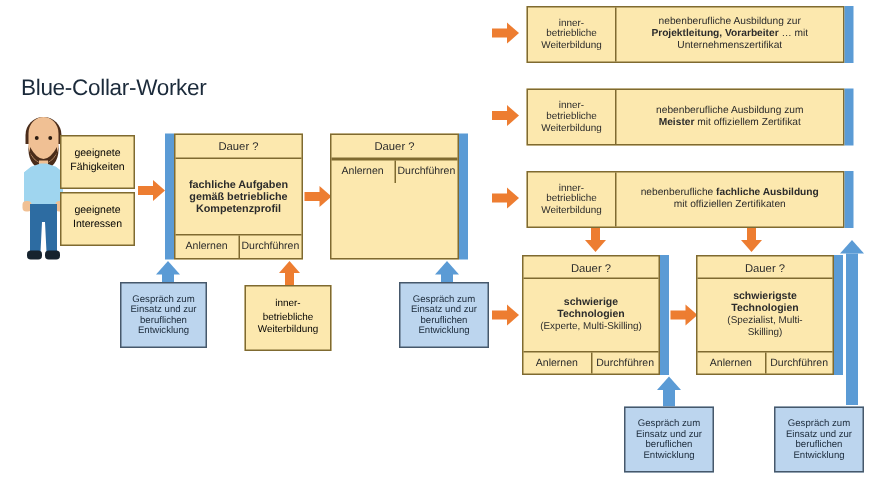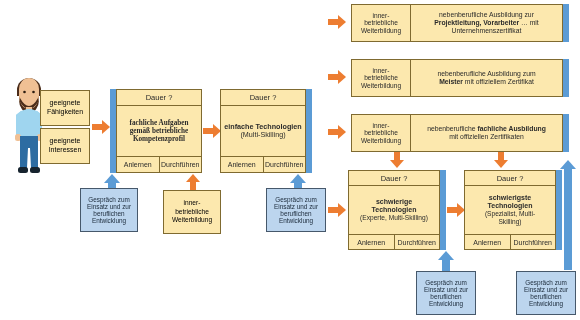--- a/index.html
+++ b/index.html
@@ -113,20 +113,21 @@
   .or-down .head{border-left:7px solid transparent;border-right:7px solid transparent;border-top:8px solid #ed7d31;}
   
   .bl-up .stem{background:#5b9bd5;}
   .bl-up .head{border-left:8px solid transparent;border-right:8px solid transparent;border-bottom:9px solid #5b9bd5;}
 </style>
 </head>
 <body>
 
 <div id="stage">
 
+  <div class="title" style="left:14px;top:50px;">Blue-Collar-Worker</div>
 
   <div class="person" style="left:6px;top:72px;width:46px;height:108px;">
     <svg width="46" height="108" viewBox="0 0 46 108">
 
       <path d="M11 18 a12 12 0 0 1 24 0 l0 6 l-24 0 z" fill="#4a2c1a"></path>
 
       <path d="M13 17 a10 11 0 0 1 20 0 l0 9 a10 12 0 0 1 -20 0 z" fill="#f0c094"></path>
 
       <path d="M13 24 a10 13 0 0 0 20 0 l0 4 a10 13 0 0 1 -20 0 z" fill="#4a2c1a"></path>
       <path d="M14 26 q9 16 18 0 l0 4 q-9 14 -18 0 z" fill="#4a2c1a"></path>
@@ -166,46 +167,40 @@
   </div>
 
   <div class="ar or-right" style="left:92px;top:120px;width:18px;height:14px;">
     <div class="stem" style="left:0;top:4px;width:11px;height:6px;"></div>
     <div class="head" style="left:10px;top:0;"></div>
   </div>
 
   <div class="edgebar" style="left:110px;top:89px;width:6px;height:84px;"></div>
   <div class="card" style="left:116px;top:89px;width:86px;height:84px;">
     <div class="c-head" style="height:15px;font-size:7.5px;">Dauer ?</div>
-    <div class="c-body" style="font-size:7.2px;font-weight:bold;font-family:Liberation Serif, serif;">
+    <div class="c-body" style="font-size:7.2px;font-weight:bold;">
       <div>
         <div>fachliche  Aufgaben</div>
         <div>gemäß betriebliche</div>
         <div>Kompetenzprofil</div>
       </div>
     </div>
     <div class="c-foot" style="height:15px;font-size:7px;">
       <span>Anlernen</span>
       <span>Durchführen</span>
     </div>
   </div>
 
   <div class="ar or-right" style="left:203px;top:124px;width:18px;height:14px;">
     <div class="stem" style="left:0;top:4px;width:11px;height:6px;"></div>
     <div class="head" style="left:10px;top:0;"></div>
   </div>
 
   <div class="card" style="left:220px;top:89px;width:86px;height:84px;">
     <div class="c-head" style="height:15px;font-size:7.5px;">Dauer ?</div>
-    <div class="c-body" style="font-size:7.2px;">
-      <div>
-        <div style="font-weight:bold;">einfache Technologien</div>
-        <div>(Multi-Skilling)</div>
-      </div>
-    </div>
     <div class="c-foot" style="height:15px;font-size:7px;">
       <span>Anlernen</span>
       <span>Durchführen</span>
     </div>
   </div>
   <div class="edgebar" style="left:306px;top:89px;width:6px;height:84px;"></div>
 
   <div class="ar bl-up" style="left:104px;top:174px;width:16px;height:16px;">
     <div class="stem" style="left:4px;top:7px;width:8px;height:9px;"></div>
     <div class="head" style="left:0;top:0;"></div>

